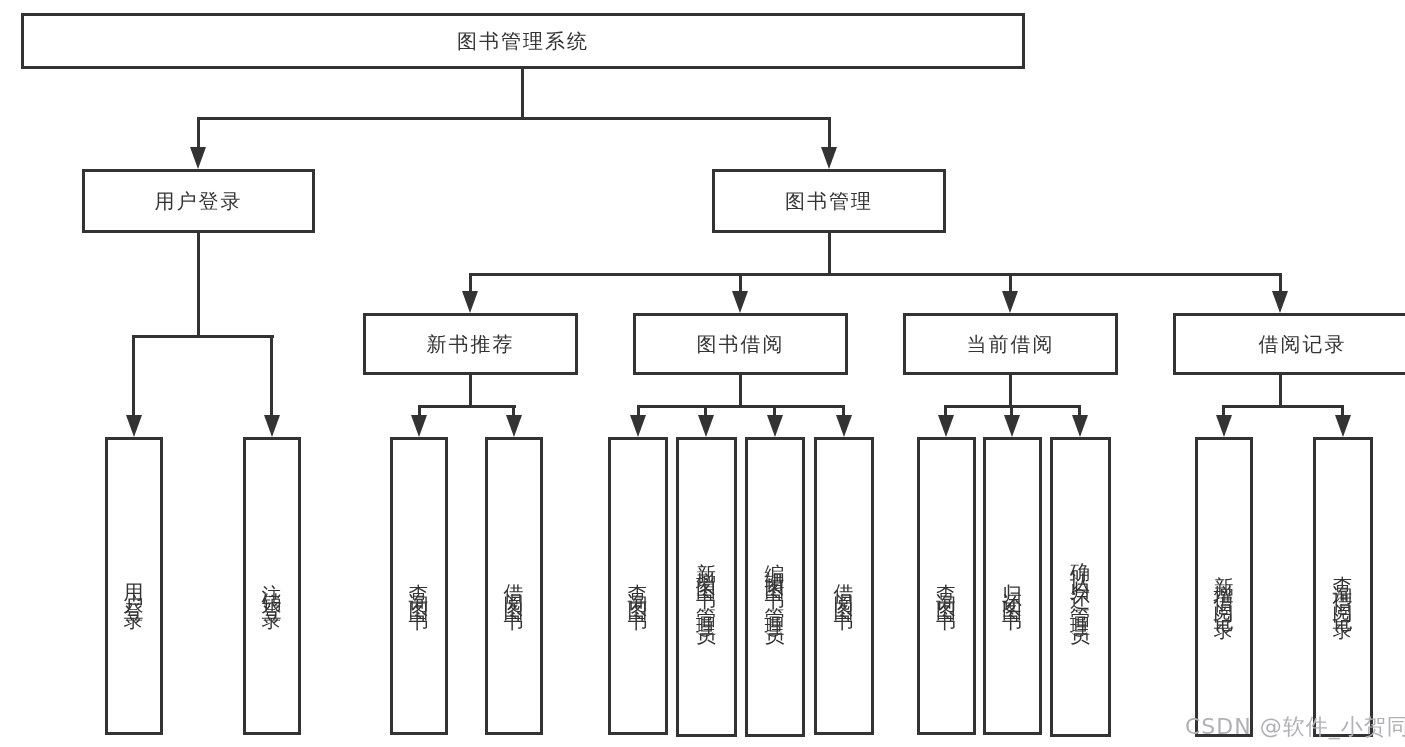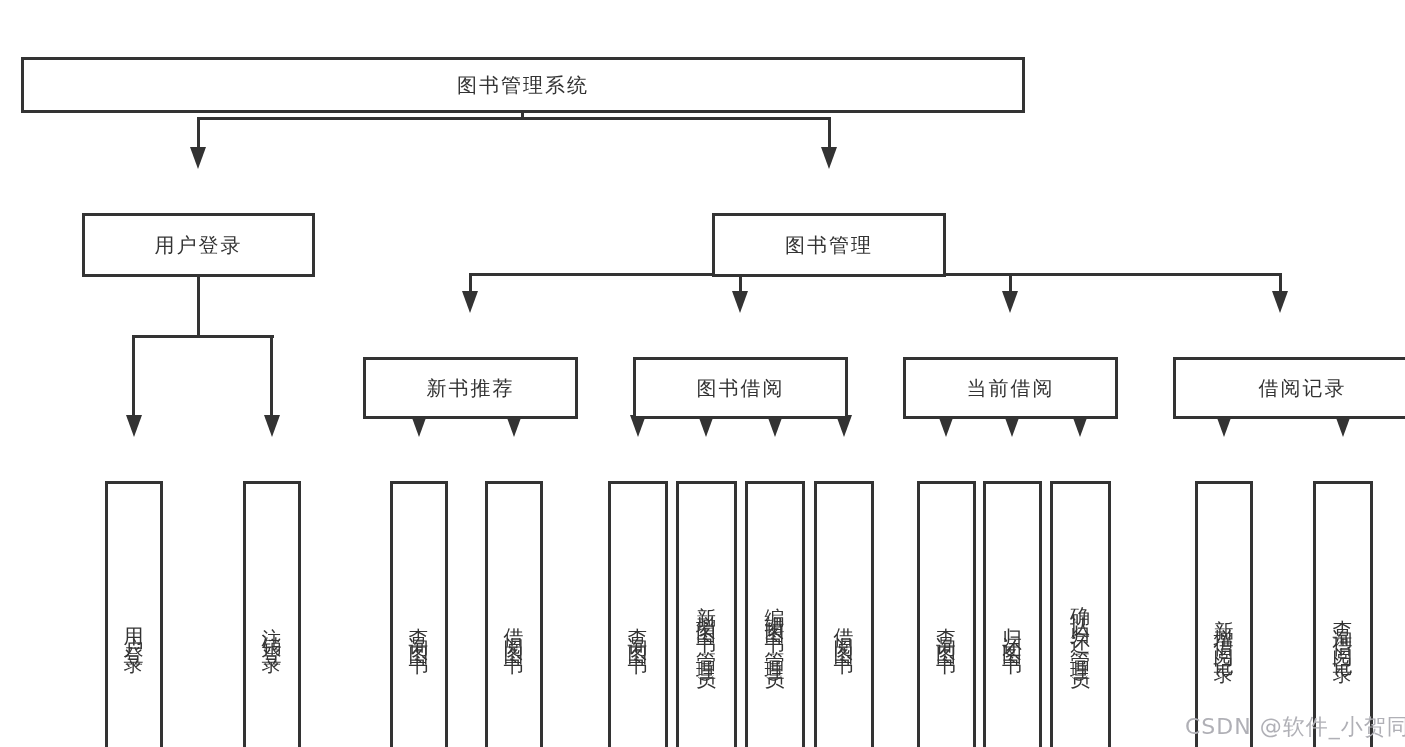--- a/index.html
+++ b/index.html
@@ -3,21 +3,21 @@
 <meta charset="utf-8">
 <style>
   html,body { margin:0; padding:0; background:#ffffff; }
   #stage {
     position:relative; width:1405px; height:747px; background:#ffffff;
     font-family:"DejaVu Sans","Liberation Sans",sans-serif; overflow:hidden;
   }
   .node {
     position:absolute; background:#ffffff; border:3px solid #333333;
     box-sizing:border-box; display:flex; align-items:center; justify-content:center;
-    color:#333333; font-size:20px; letter-spacing:2px; z-index:2;margin-top:44px;
+    color:#333333; font-size:20px; letter-spacing:2px; z-index:2;
   }
   .vnode { letter-spacing:0; }
   .vnode span {
     writing-mode:vertical-rl; text-orientation:mixed;
     letter-spacing:9px; font-size:20px; color:#333333; line-height:1;
   }
   .hl { position:absolute; height:3px; background:#333333; z-index:1; }
   .vl { position:absolute; width:3px;  background:#333333; z-index:1; }
   .arr {
     position:absolute; width:0; height:0; z-index:1;

